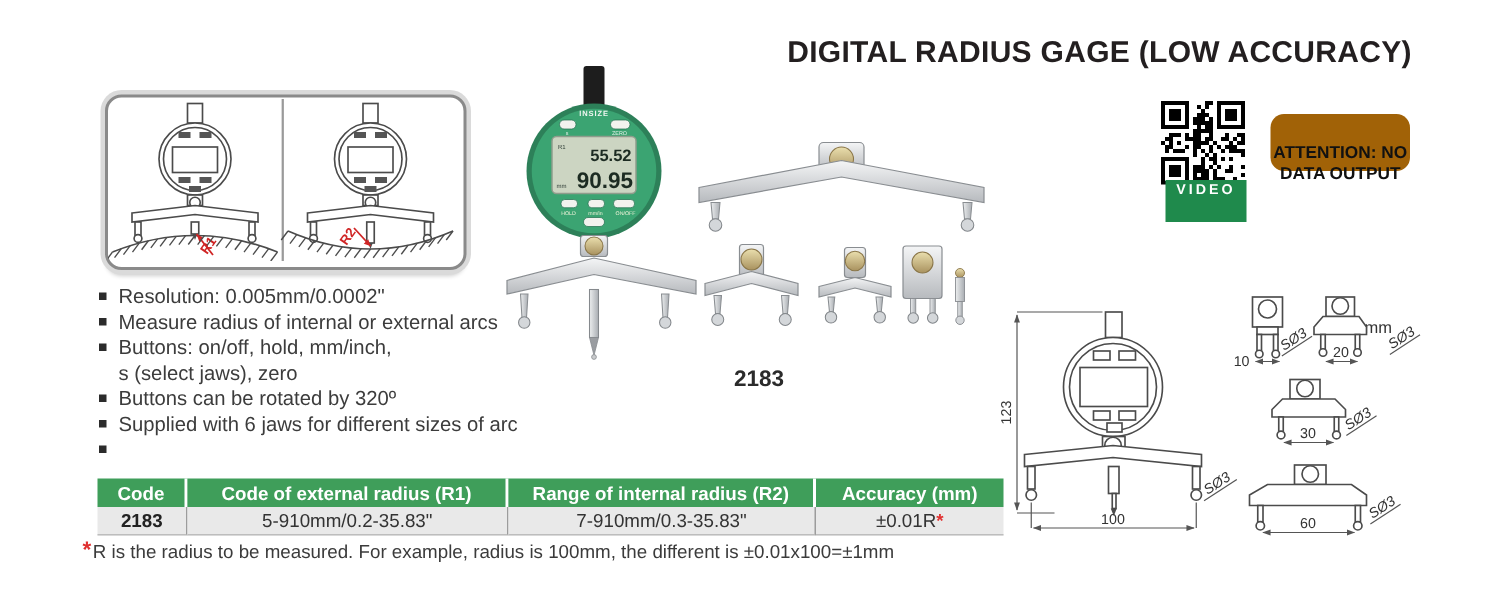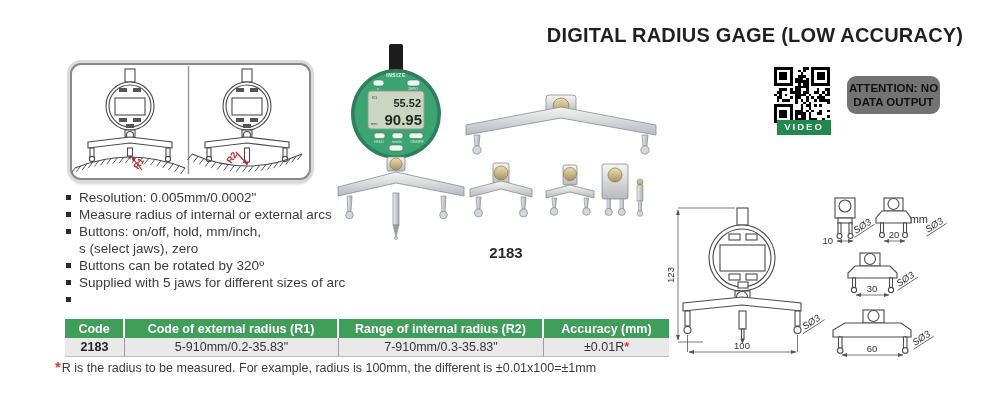--- a/index.html
+++ b/index.html
@@ -1,41 +1,41 @@
 <!DOCTYPE html>
 <html><head>
 <meta charset="utf-8">
 <style>
   html,body{margin:0;padding:0;background:#ffffff;}
   .page{position:relative;width:1000px;height:409px;background:#ffffff;overflow:hidden;
         font-family:"Liberation Sans",sans-serif;color:#3c3c3c;}
 
-  .title{position:absolute;left:540px;top:24px;width:430px;text-align:center;
+  .title{position:absolute;left:518px;top:24px;width:430px;text-align:center;
          font-size:20px;font-weight:bold;color:#231f20;letter-spacing:0.2px;white-space:nowrap;}
 
   
   .illus-box{position:absolute;left:70px;top:63px;width:237px;height:113px;background:#fff;
              border:2px solid #8a8a8a;border-radius:11px;
              box-shadow:0 0 0 3px #dadada,0 5px 3px -1px #cfcfcf;}
   .illus-box svg{position:absolute;left:0;top:1px;}
 
   
   .photo{position:absolute;left:333px;top:43px;width:335px;height:212px;}
   .photo-code{position:absolute;left:461px;top:244px;width:90px;text-align:center;
               font-size:15px;font-weight:bold;color:#2b2b2b;}
 
   
   .qr{position:absolute;left:774px;top:67px;width:56px;height:56px;background:#fff;}
   .qr svg{width:56px;height:56px;display:block;}
-  .qr-video{position:absolute;left:777px;top:120px;width:54px;height:15px;background:#1f8a4c;
+  .qr-video{position:absolute;left:777px;top:120px;width:54px;height:28px;background:#1f8a4c;
             color:#fff;font-size:9.5px;font-weight:bold;letter-spacing:2px;text-align:center;
             line-height:14px;}
-  .attention{position:absolute;left:847px;top:76px;width:93px;height:38px;background:#737373;
+  .attention{position:absolute;left:847px;top:76px;width:93px;height:38px;background:#a16207;
              border-radius:9px;color:#111;font-size:11.5px;font-weight:bold;text-align:center;
-             line-height:14px;padding-top:5px;box-sizing:border-box;white-space:pre-line;}
+             line-height:14px;padding-top:19px;box-sizing:border-box;white-space:pre-line;}
 
   
   .features{position:absolute;left:66px;top:189px;width:330px;margin:0;padding:0;list-style:none;}
   .features li{display:flex;font-size:13.5px;line-height:17px;color:#3c3c3c;}
   .features .sq{flex:0 0 5px;width:5px;height:5px;background:#2b2b2b;margin:6px 8px 0 0;}
   .features .ft{white-space:pre-line;}
 
   
   .spec{position:absolute;left:65px;top:319px;border-collapse:separate;border-spacing:0;
         table-layout:fixed;width:604px;font-size:12.5px;}
@@ -503,21 +503,21 @@
         <span class="sq"></span>
         <span class="ft">Buttons: on/off, hold, mm/inch,
 s (select jaws), zero</span>
       </li>
     <li>
         <span class="sq"></span>
         <span class="ft">Buttons can be rotated by 320º</span>
       </li>
     <li>
         <span class="sq"></span>
-        <span class="ft">Supplied with 5 jaws for different sizes of arc</span>
+        <span class="ft">Supplied with 6 jaws for different sizes of arc</span>
       </li>
     <li>
         <span class="sq"></span>
       </li>
   </ul>
 
   <table class="spec">
     <colgroup>
         <col style="width:60px">
         <col style="width:214px">

